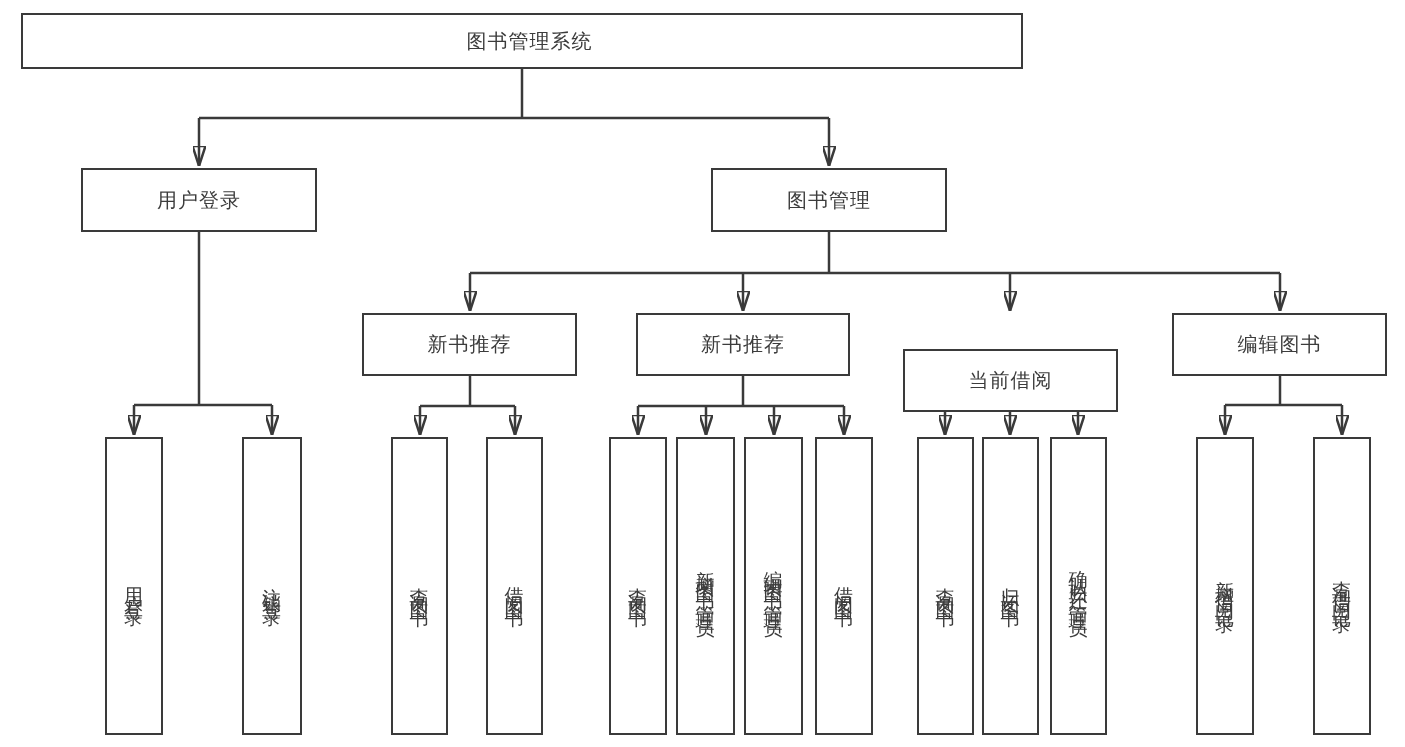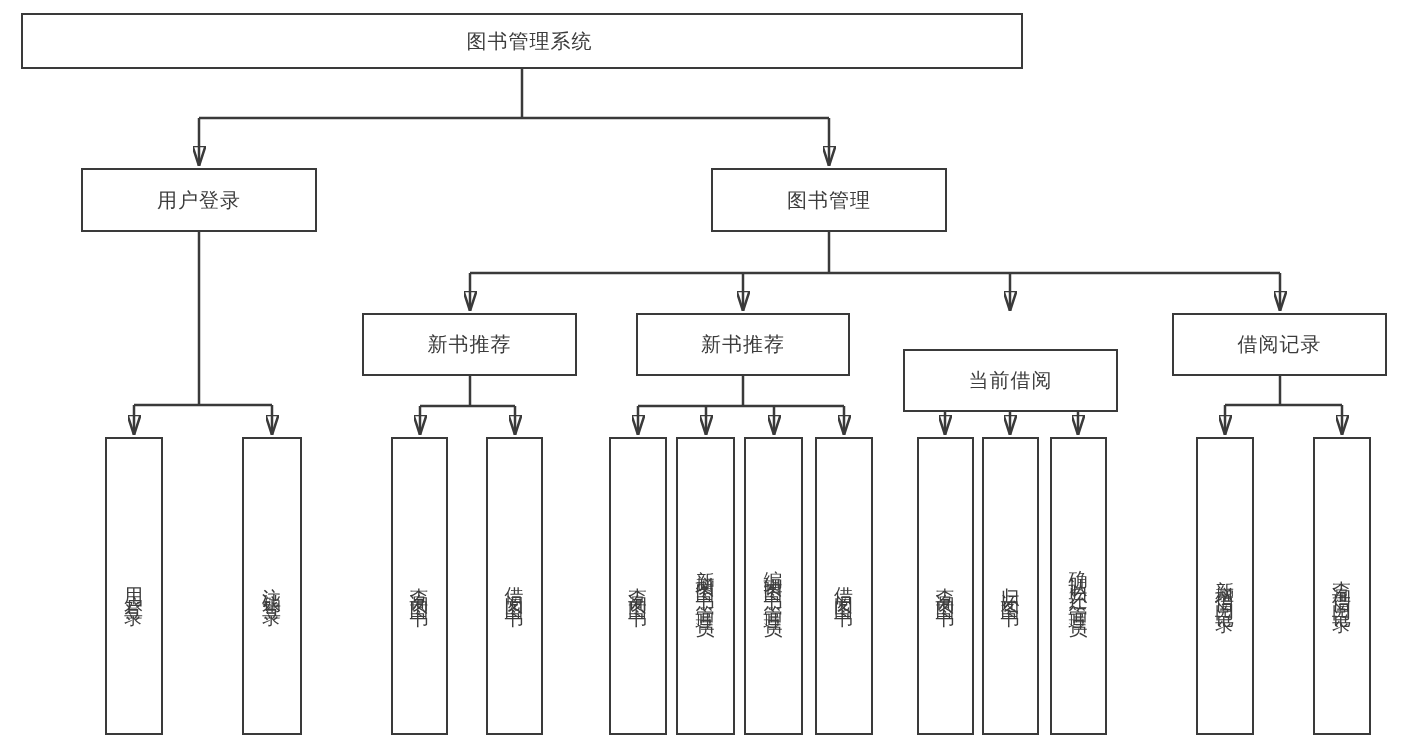--- a/index.html
+++ b/index.html
@@ -130,21 +130,21 @@
   </svg>
 
   <div class="node h" style="left:21px; top:13px; width:1002px; height:56px;padding-left:15px;">图书管理系统</div>
 
   <div class="node h" style="left:81px; top:168px; width:236px; height:64px;">用户登录</div>
   <div class="node h" style="left:711px; top:168px; width:236px; height:64px;">图书管理</div>
 
   <div class="node h" style="left:362px; top:313px; width:215px; height:63px;">新书推荐</div>
   <div class="node h" style="left:636px; top:313px; width:214px; height:63px;">新书推荐</div>
   <div class="node h" style="left:903px; top:313px; width:215px; height:63px;margin-top:36px;">当前借阅</div>
-  <div class="node h" style="left:1172px; top:313px; width:215px; height:63px;">借阅记录</div>
+  <div class="node h" style="left:1172px; top:313px; width:215px; height:63px;">编辑图书</div>
 
   <div class="node v" style="left:105px; top:437px; width:58px; height:298px;">用户登录</div>
   <div class="node v" style="left:242px; top:437px; width:60px; height:298px;">注销登录</div>
 
   <div class="node v" style="left:391px; top:437px; width:57px; height:298px;">查询图书</div>
   <div class="node v" style="left:486px; top:437px; width:57px; height:298px;">借阅图书</div>
 
   <div class="node v" style="left:609px; top:437px; width:58px; height:298px;">查询图书</div>
   <div class="node v" style="left:676px; top:437px; width:59px; height:298px;">新增图书（管理员）</div>
   <div class="node v" style="left:744px; top:437px; width:59px; height:298px;">编辑图书（管理员）</div>

